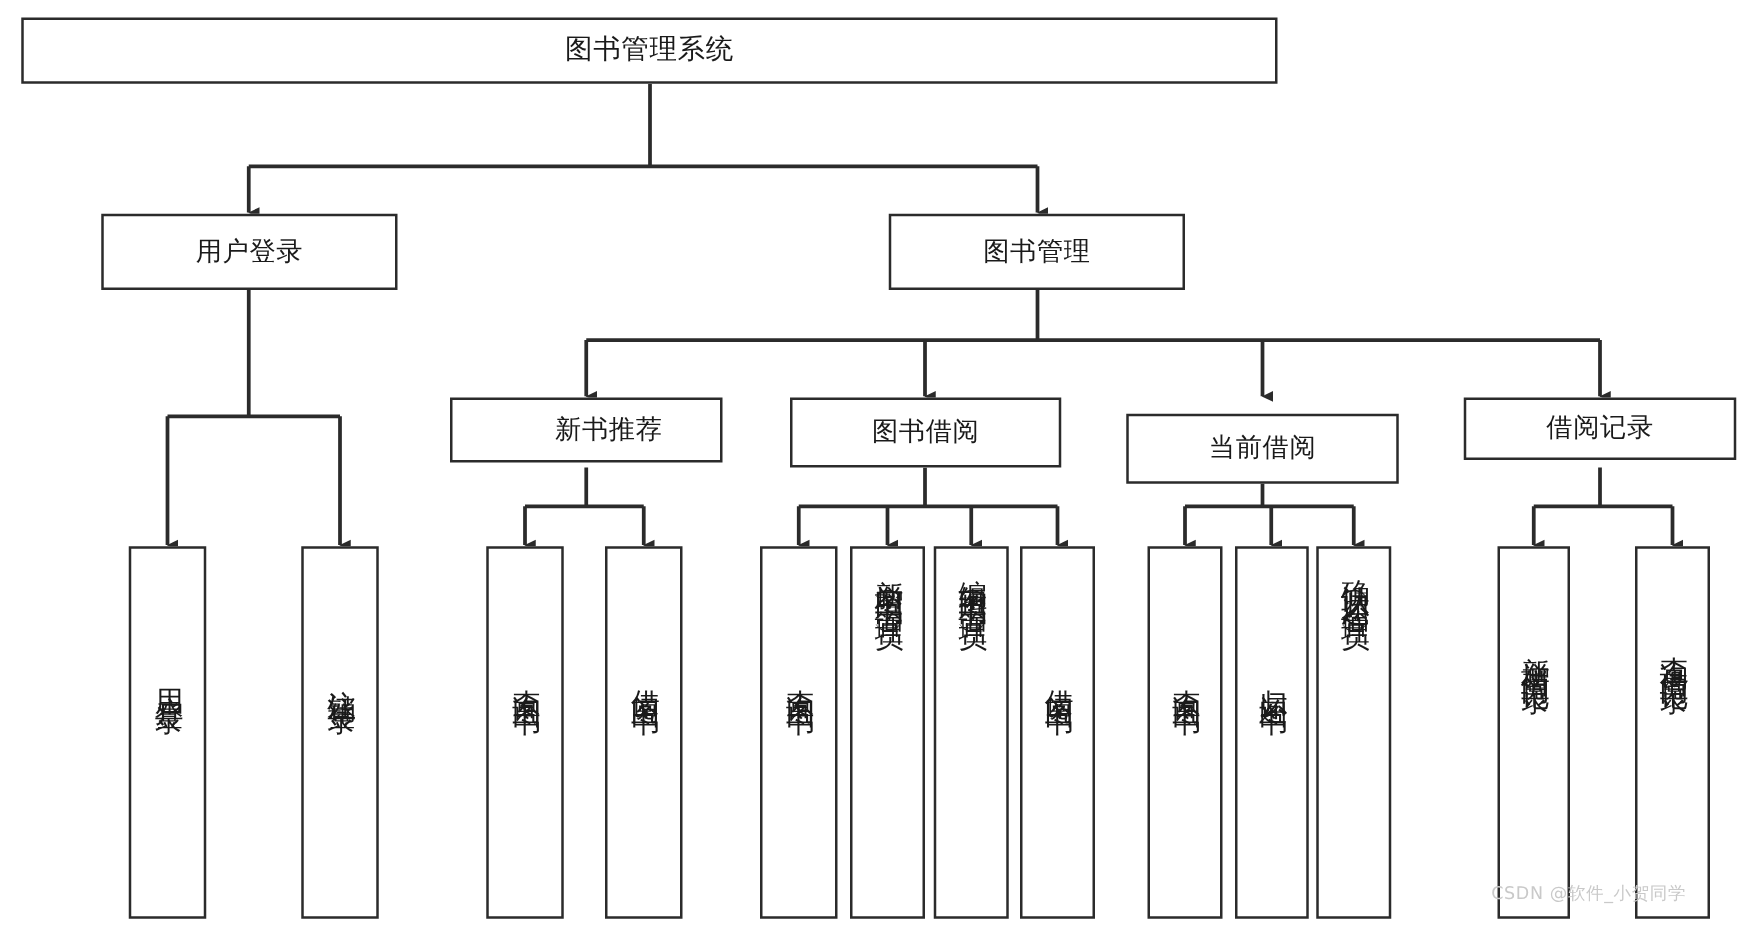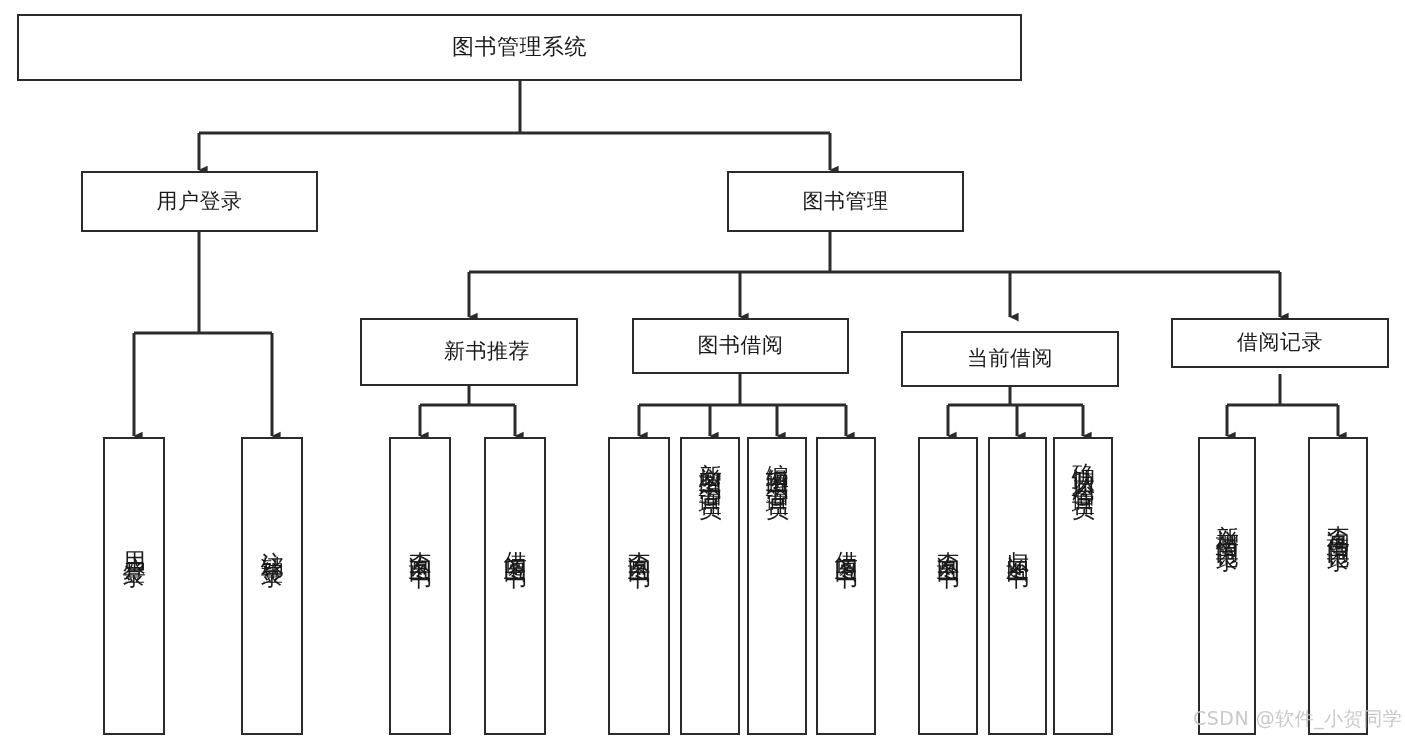--- a/index.html
+++ b/index.html
@@ -67,21 +67,21 @@
   }
   .node.leaf.mid4 .label {
     margin-top: 62px;
   }
   .node.leaf.tall .label {
     margin-top: 0px;
   }
   .watermark {
     position: absolute;
     color: #c9c9c9;
-    font-size: 19px;
+    font-size: 14px;
     letter-spacing: 0.5px;
     white-space: nowrap;
     user-select: none;
   }
 </style>
 </head>
 <body>
 
 <div id="canvas">
 
@@ -121,34 +121,34 @@
         <path d="M 948 405 L 948 436" marker-end="url(#arrowhead)"></path>
         <path d="M 1017 405 L 1017 436" marker-end="url(#arrowhead)"></path>
         <path d="M 1083 405 L 1083 436" marker-end="url(#arrowhead)"></path>
         <path d="M 1280 374 L 1280 405"></path>
         <path d="M 1227 405 L 1338 405"></path>
         <path d="M 1227 405 L 1227 436" marker-end="url(#arrowhead)"></path>
         <path d="M 1338 405 L 1338 436" marker-end="url(#arrowhead)"></path>
       </g>
   </svg>
 
-  <div class="node root horiz" style="left:17px; top:14px; width:1005px; height:67px;">
+  <div class="node root horiz" style="left:17px; top:14px; width:1005px; height:53px;">
     <span class="label">图书管理系统</span>
   </div>
 
   <div id="level2-layer">
       <div class="node horiz" style="left: 81px; top: 171px; width: 237px; height: 61px;">
         <span class="label">用户登录</span>
       </div>
-      <div class="node horiz" style="left: 711px; top: 171px; width: 237px; height: 61px; margin-left: 16px;">
+      <div class="node horiz" style="left: 711px; top: 171px; width: 237px; height: 61px;">
         <span class="label">图书管理</span>
       </div>
     </div>
   <div id="level3-layer">
-      <div class="node horiz" style="left: 360px; top: 318px; width: 218px; height: 68px; padding-left: 36px;">
+      <div class="node horiz" style="left: 360px; top: 318px; width: 218px; height: 52px; padding-left: 36px;">
         <span class="label">新书推荐</span>
       </div>
       <div class="node horiz" style="left: 632px; top: 318px; width: 217px; height: 56px;">
         <span class="label">图书借阅</span>
       </div>
       <div class="node horiz" style="left: 901px; top: 318px; width: 218px; height: 56px; margin-top: 13px;">
         <span class="label">当前借阅</span>
       </div>
       <div class="node horiz" style="left: 1171px; top: 318px; width: 218px; height: 50px;">
         <span class="label">借阅记录</span>

